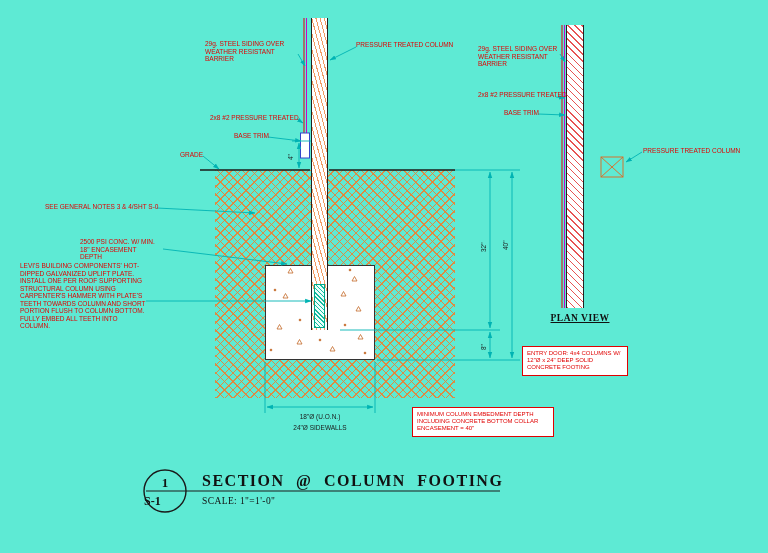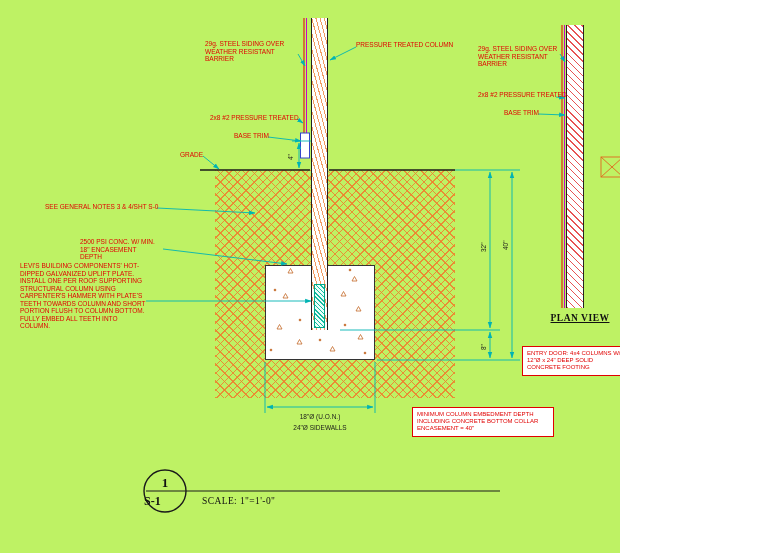--- a/index.html
+++ b/index.html
@@ -1,17 +1,17 @@
 <!DOCTYPE html>
 <html><head>
 <meta charset="utf-8">
 <style>
   html,body { margin:0; padding:0; background:#fff; }
   #canvas {
-    position:relative; width:620px; height:553px; background:#bef264;
+    position:relative; width:768px; height:553px; background:#5eead4;
     font-family:"Liberation Sans", sans-serif; overflow:hidden;
   }
   
   #earth {
     position:absolute; left:215px; top:170px; width:240px; height:228px; z-index:1;
     background-image:
       repeating-linear-gradient(45deg, rgba(240,125,45,.85) 0 1px, transparent 1px 6px),
       repeating-linear-gradient(-45deg, rgba(240,125,45,.85) 0 1px, transparent 1px 6px);
   }
   #footing {
@@ -193,15 +193,16 @@
   <div class="lbl nowrap" style="left:643px; top:147px;">PRESSURE TREATED COLUMN</div>
 
   <div id="plan-title" class="serif">PLAN VIEW</div>
 
   <div class="notebox" style="left:522px; top:346px; width:106px;">ENTRY DOOR: 4x4 COLUMNS W/ 12"Ø x 24" DEEP SOLID CONCRETE FOOTING</div>
 
   <div class="notebox" style="left:412px; top:407px; width:142px;">MINIMUM COLUMN EMBEDMENT DEPTH INCLUDING CONCRETE BOTTOM COLLAR ENCASEMENT = 40"</div>
 
   <div id="bubble-num" class="serif">1</div>
   <div id="bubble-sheet" class="serif">S-1</div>
+  <div id="dwg-title" class="serif">SECTION @ COLUMN FOOTING</div>
   <div id="dwg-scale" class="serif">SCALE: 1"=1'-0"</div>
 
 </div>
 
 </body></html>

